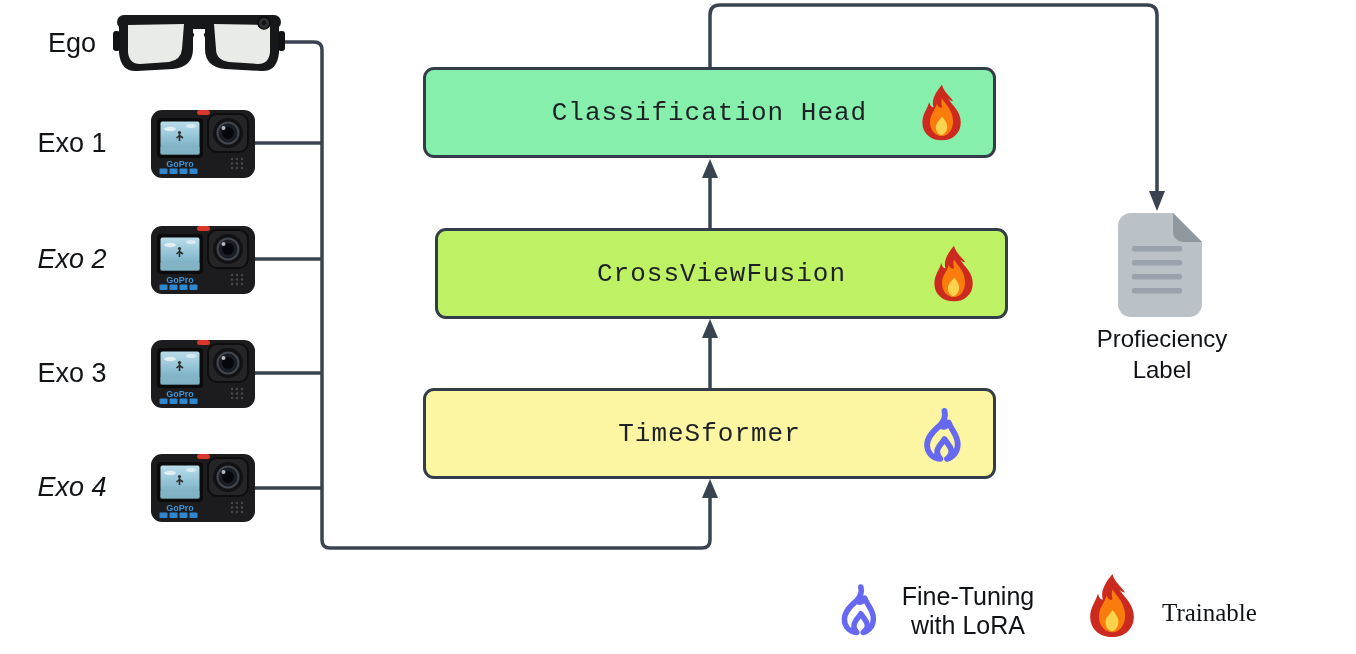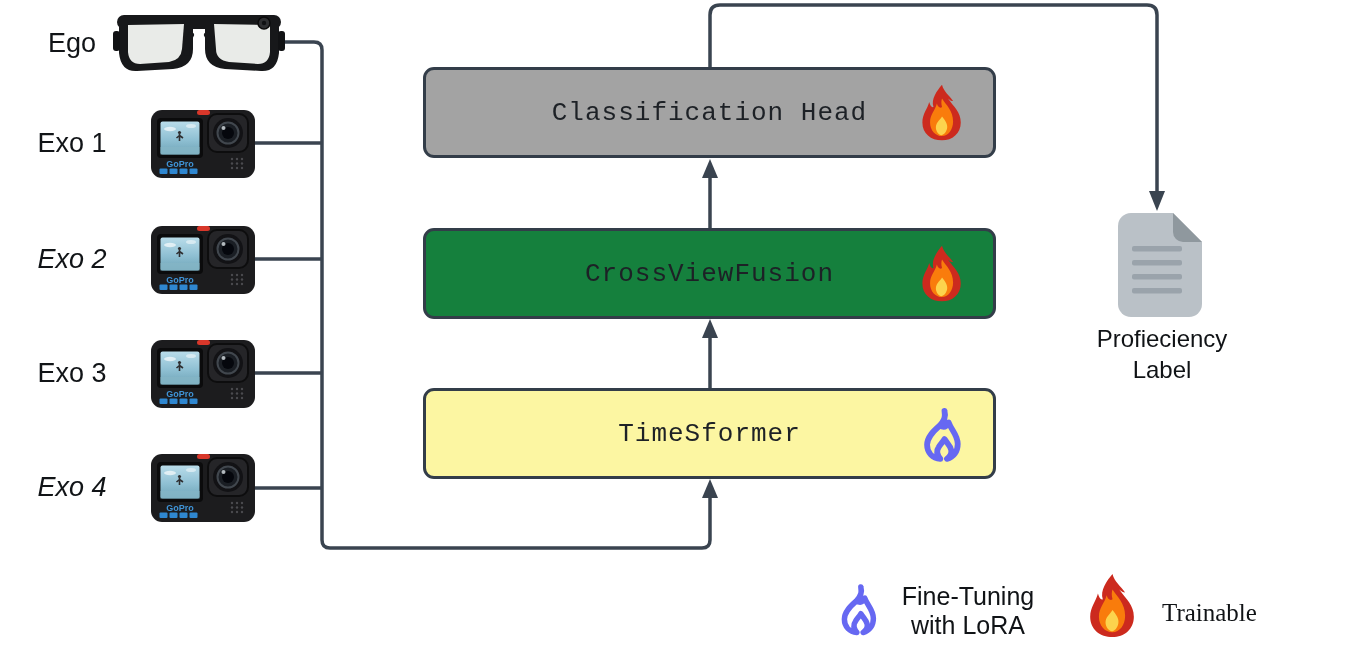--- a/index.html
+++ b/index.html
@@ -141,28 +141,28 @@
     <use href="#sym-camera"></use>
       <text x="30" y="61.5" text-anchor="middle" font-size="9" font-weight="bold" fill="#3f93d6">GoPro</text>
   </svg>
 
   <div class="device-label" style="top:472px;font-style:italic;">Exo 4</div>
   <svg class="abs" style="left:150px;top:449px;" width="106" height="76">
     <use href="#sym-camera"></use>
       <text x="30" y="61.5" text-anchor="middle" font-size="9" font-weight="bold" fill="#3f93d6">GoPro</text>
   </svg>
 
-  <div class="layer-box" style="top: 67px; background-color: #a3a3a3;">
+  <div class="layer-box" style="top: 67px; background-color: #86efac;">
     <span class="layer-label">Classification Head</span>
     <svg class="layer-flame" viewBox="0 0 56 68">
         <use href="#sym-flame-red"></use>
       </svg>
   </div>
 
-  <div class="layer-box" style="top: 228px; background-color: #15803d;">
+  <div class="layer-box" style="top: 228px; background-color: #bef264; margin-left: 12px;">
     <span class="layer-label">CrossViewFusion</span>
     <svg class="layer-flame" viewBox="0 0 56 68">
         <use href="#sym-flame-red"></use>
       </svg>
   </div>
 
   <div class="layer-box" style="top: 388px; background-color: rgb(252, 246, 162);">
     <span class="layer-label">TimeSformer</span>
     <svg class="layer-flame" viewBox="0 0 60 70">
         <use href="#sym-flame-blue"></use>

